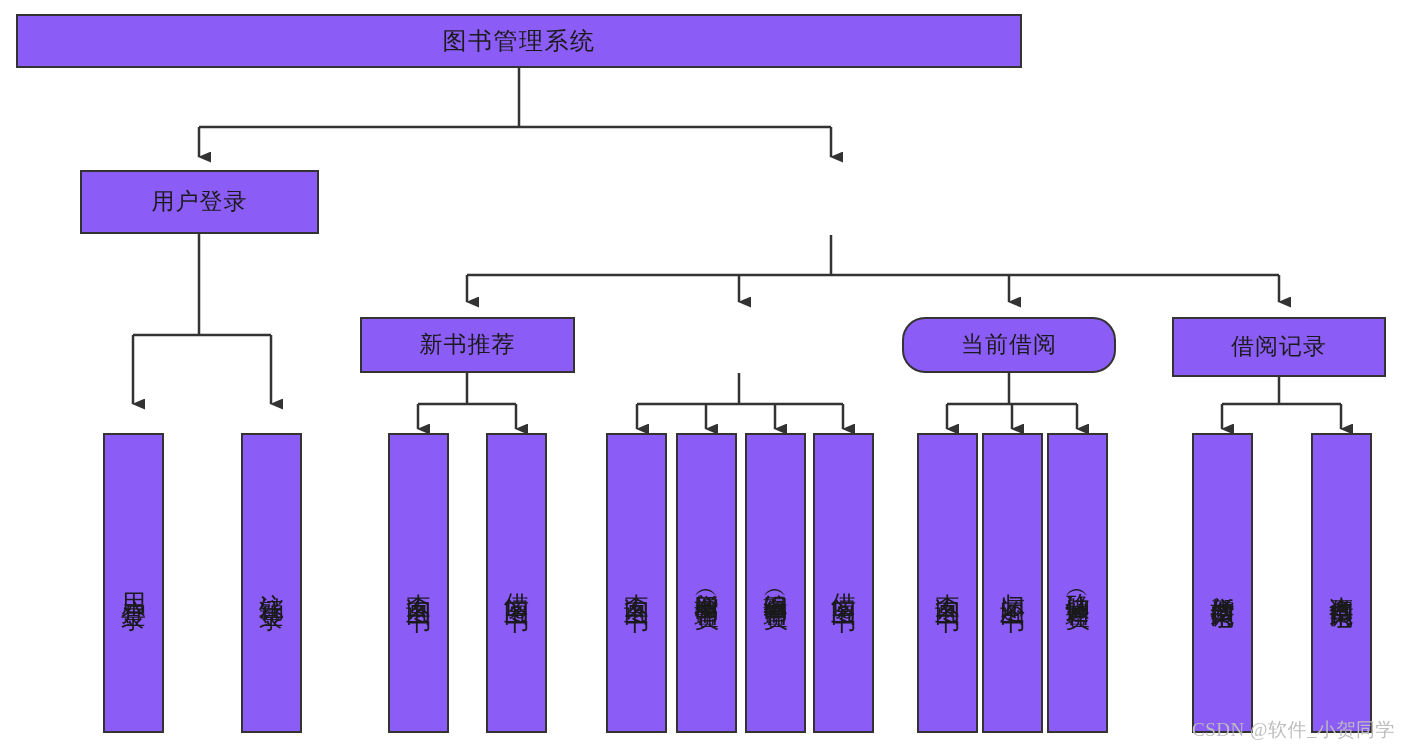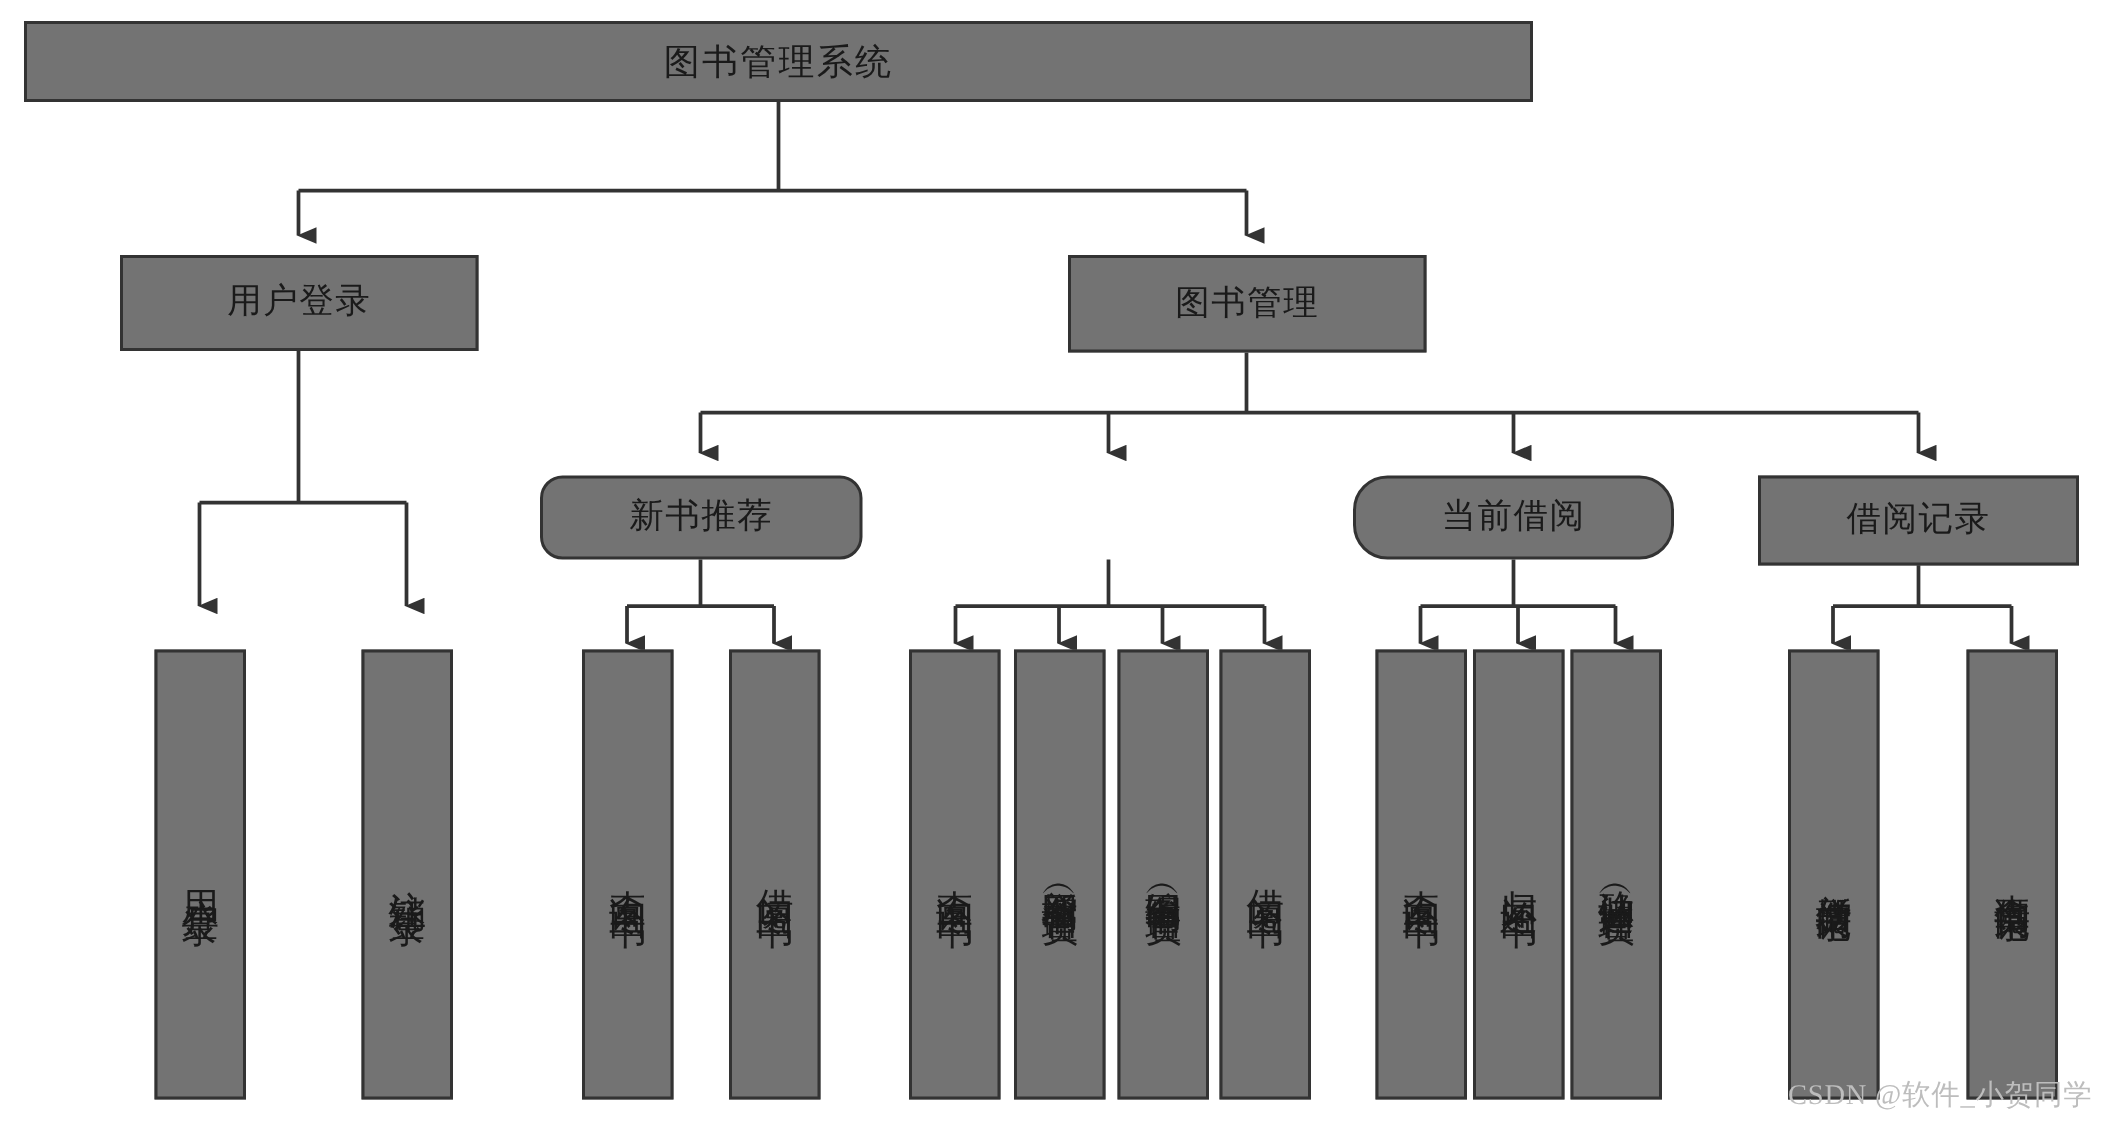--- a/index.html
+++ b/index.html
@@ -6,21 +6,21 @@
   html,body{margin:0;padding:0;background:#ffffff;}
   body{
     font-family:"DejaVu Sans","Liberation Sans",sans-serif;
     width:1405px;height:747px;position:relative;overflow:hidden;
     background:#ffffff;
   }
   #canvas{position:absolute;left:0;top:0;width:1405px;height:747px;}
   .node{
     position:absolute;
     box-sizing:border-box;
-    background:#737373;
+    background:#8b5cf6;
     border:2.5px solid #333333;
     display:flex;
     align-items:center;
     justify-content:center;
     color:#1a1a1a;
   }
   .node-label{
     display:block;
     text-align:center;
     line-height:1.18;
@@ -121,25 +121,22 @@
     <path class="link" d="M1341,404 L1341,429" marker-end="url(#arw)"></path>
   </svg>
 
   <div class="node horiz root" style="left:16px;top:14px;width:1006px;height:54px;">
     <span class="node-label">图书管理系统</span>
   </div>
 
   <div class="node horiz" style="left:80px;top:170px;width:239px;height:64px;">
     <span class="node-label">用户登录</span>
   </div>
-  <div class="node horiz" style="left:712px;top:170px;width:239px;height:65px;">
-    <span class="node-label">图书管理</span>
-  </div>
 
-  <div class="node horiz" style="left:360px;top:317px;width:215px;height:56px;border-radius:15px;">
+  <div class="node horiz" style="left:360px;top:317px;width:215px;height:56px;">
     <span class="node-label">新书推荐</span>
   </div>
   <div class="node horiz" style="left:902px;top:317px;width:214px;height:56px;border-radius:23px;">
     <span class="node-label">当前借阅</span>
   </div>
   <div class="node horiz" style="left:1172px;top:317px;width:214px;height:60px;">
     <span class="node-label">借阅记录</span>
   </div>
 
   <div class="node vert" style="left:103px;top:433px;width:61px;height:300px;">

